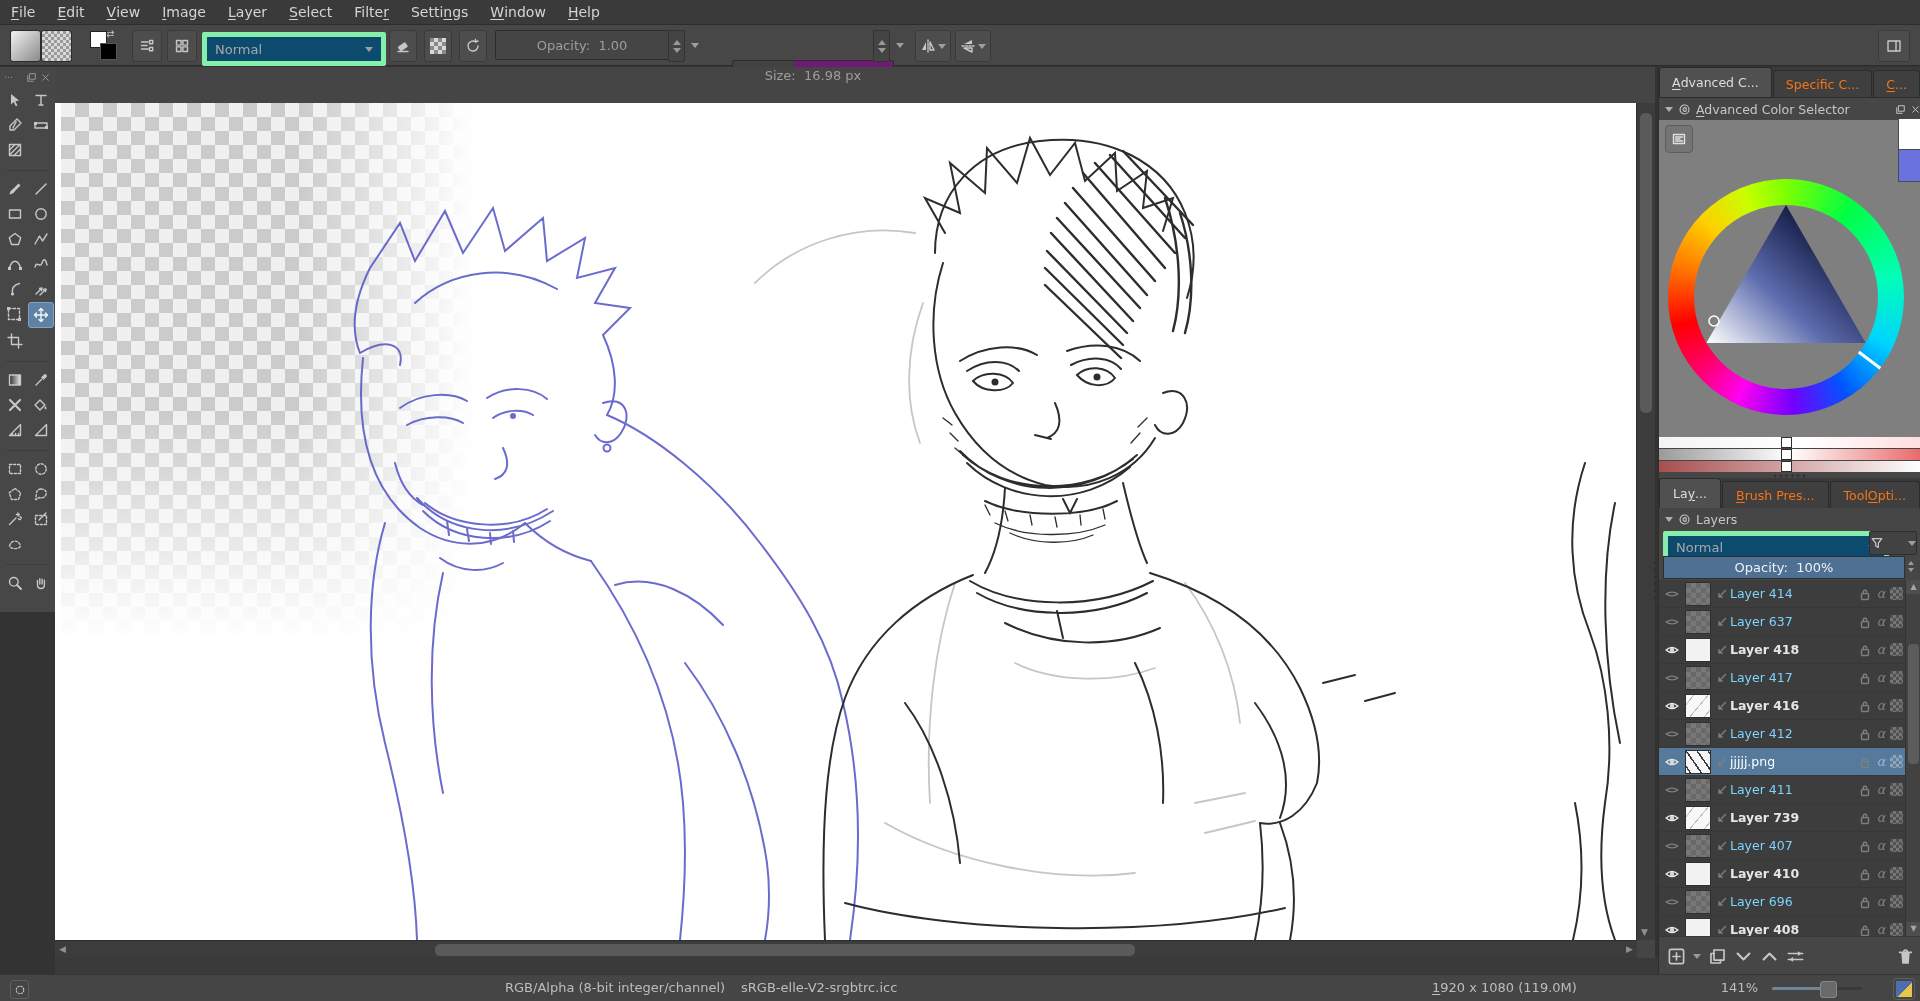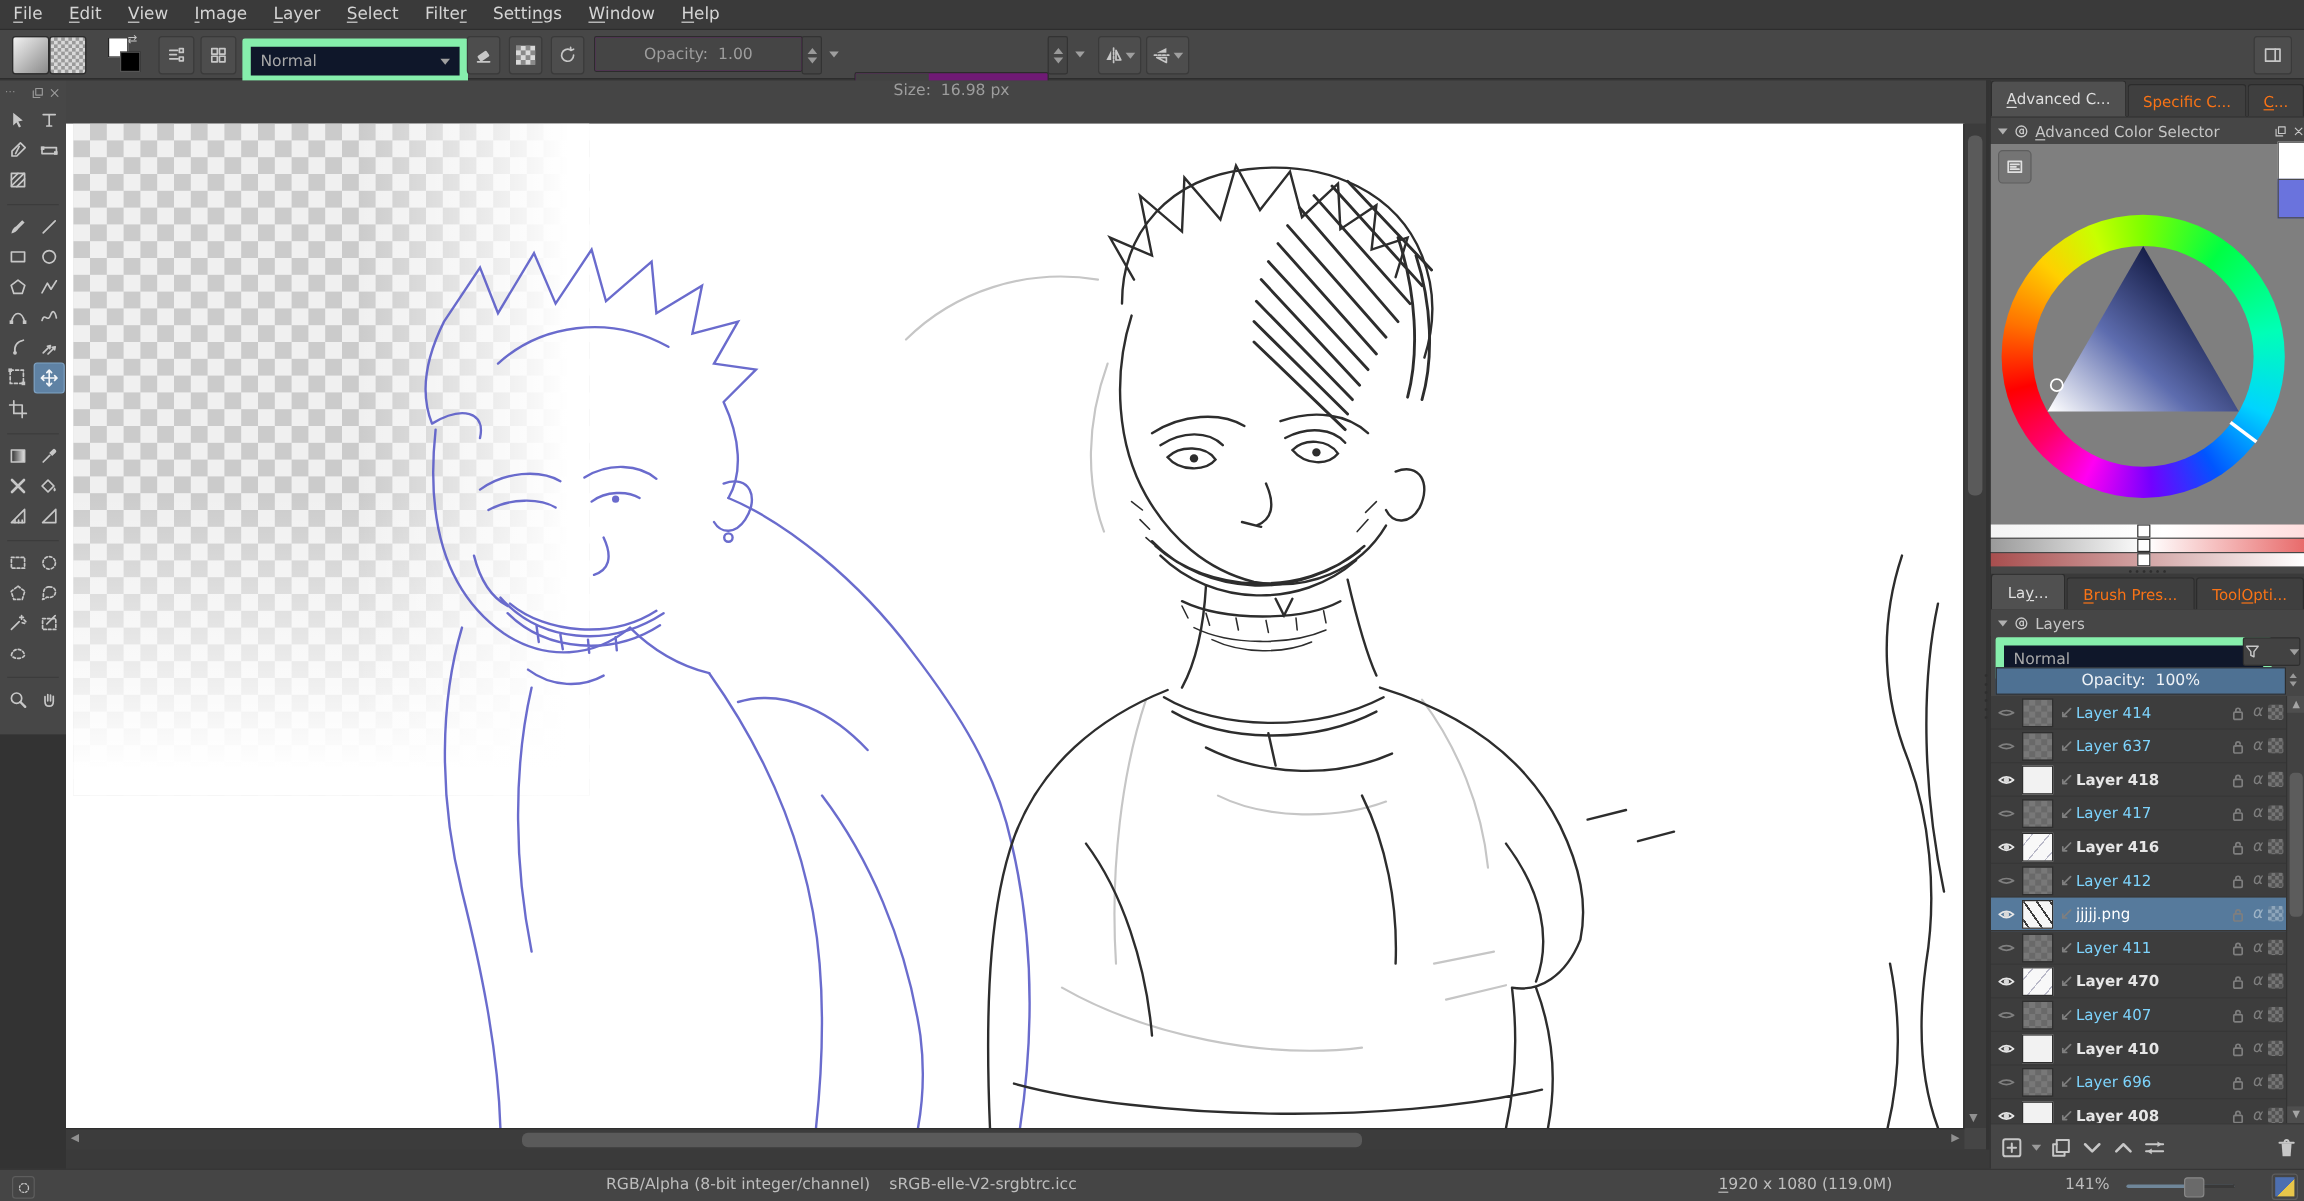--- a/index.html
+++ b/index.html
@@ -23,21 +23,21 @@
   .tbtn{position:absolute;top:5px;height:30px;background:#4d4d4d;border:1px solid #3a3a3a;border-radius:3px;
         display:flex;align-items:center;justify-content:center;}
   .swatch{width:29px;}
   .grad-swatch{background:linear-gradient(135deg,#f2f2f2 0%,#8a8a8a 100%);border:1px solid #2c2c2c;}
   .pat-swatch{background:
      repeating-conic-gradient(#9a9a9a 0% 25%, #d9d9d9 0% 50%) 0 0/6px 6px;border:1px solid #2c2c2c;}
   #fgbg{left:88px;top:5px;width:30px;height:30px;}
   #fgbg .fg{position:absolute;left:2px;top:1px;width:15px;height:15px;background:#fff;border:1px solid #222;}
   #fgbg .bg{position:absolute;left:12px;top:13px;width:15px;height:15px;background:#000;border:1px solid #555;}
   #fgbg .swap{position:absolute;left:18px;top:-2px;font-size:10px;color:#c4c4c4;}
-  .combo{background:#0f172a;border:7px solid #86efac;border-radius:2px;color:#a8a8a8;font-size:13px;
+  .combo{background:#0c4a6e;border:5px solid #86efac;border-radius:2px;color:#a8a8a8;font-size:13px;
          display:flex;align-items:center;padding:0 8px;}
   .caret{width:0;height:0;border-left:4px solid transparent;border-right:4px solid transparent;border-top:5px solid #9f9f9f;margin-left:auto;}
   .numfield{background:#701a75;border:1px solid #2c2c2c;border-radius:2px;color:#9d9d9d;font-size:13px;
             display:flex;align-items:center;justify-content:center;position:relative;overflow:hidden;}
   .numfield .fillbar{position:absolute;left:0;top:0;bottom:0;background:#424242;}
   .numfield .lbl{position:relative;z-index:1;}
   .spin{position:absolute;top:5px;width:15px;height:30px;display:flex;flex-direction:column;align-items:center;justify-content:center;gap:3px;background:#444;border:1px solid #333;border-radius:2px;}
   .spin i{width:0;height:0;border-left:4px solid transparent;border-right:4px solid transparent;}
   .spin .up{border-bottom:5px solid #999;} .spin .dn{border-top:5px solid #999;}
   .ddbtn{position:absolute;top:12px;width:14px;height:16px;display:flex;align-items:center;justify-content:center;}
@@ -227,21 +227,21 @@
       <span class="lbl"><span>Opacity:</span>&nbsp;&nbsp;<span>1.00</span></span>
     </div>
     <div class="spin" style="left:668px">
         <i class="up"></i>
         <i class="dn"></i>
       </div>
     <div class="ddbtn" style="left:685px">
         <span class="caret"></span>
       </div>
 
-    <div class="numfield abs" style="left:712px;top:5px;width:160px;height:28px">
+    <div class="numfield abs" style="left:732px;top:5px;width:160px;height:28px">
       <div class="fillbar" style="width:38%"></div>
       <span class="lbl"><span>Size:</span>&nbsp;&nbsp;<span>16.98 px</span></span>
     </div>
     <div class="spin" style="left:873px">
         <i class="up"></i>
         <i class="dn"></i>
       </div>
     <div class="ddbtn" style="left:890px">
         <span class="caret"></span>
       </div>
@@ -973,21 +973,21 @@
                 <circle cx="8" cy="8" r="2.2" fill="#d8d8d8" stroke="none"></circle>
               </svg>
             </span>
           </span>
           <div class="lthumb th-sketch-light"></div>
           <span class="ic dim lcorner">
             <svg viewBox="0 0 16 16">
               <path d="M11.5 4.5 L5 11 M5 11 V7.8 M5 11 H8.2"></path>
             </svg>
           </span>
-          <span class="lname">Layer 470</span>
+          <span class="lname">Layer 739</span>
           <span class="licons">
             <span class="ic dim">
               <svg viewBox="0 0 16 16">
                 <rect x="4.5" y="7.5" width="7" height="6" rx="1"></rect>
                 <path d="M6.2 7.5 V6 a1.8 1.8 0 0 1 3.6 0"></path>
               </svg>
             </span>
             <span class="alpha">α</span>
             <span class="chk-ic"></span>
           </span>

